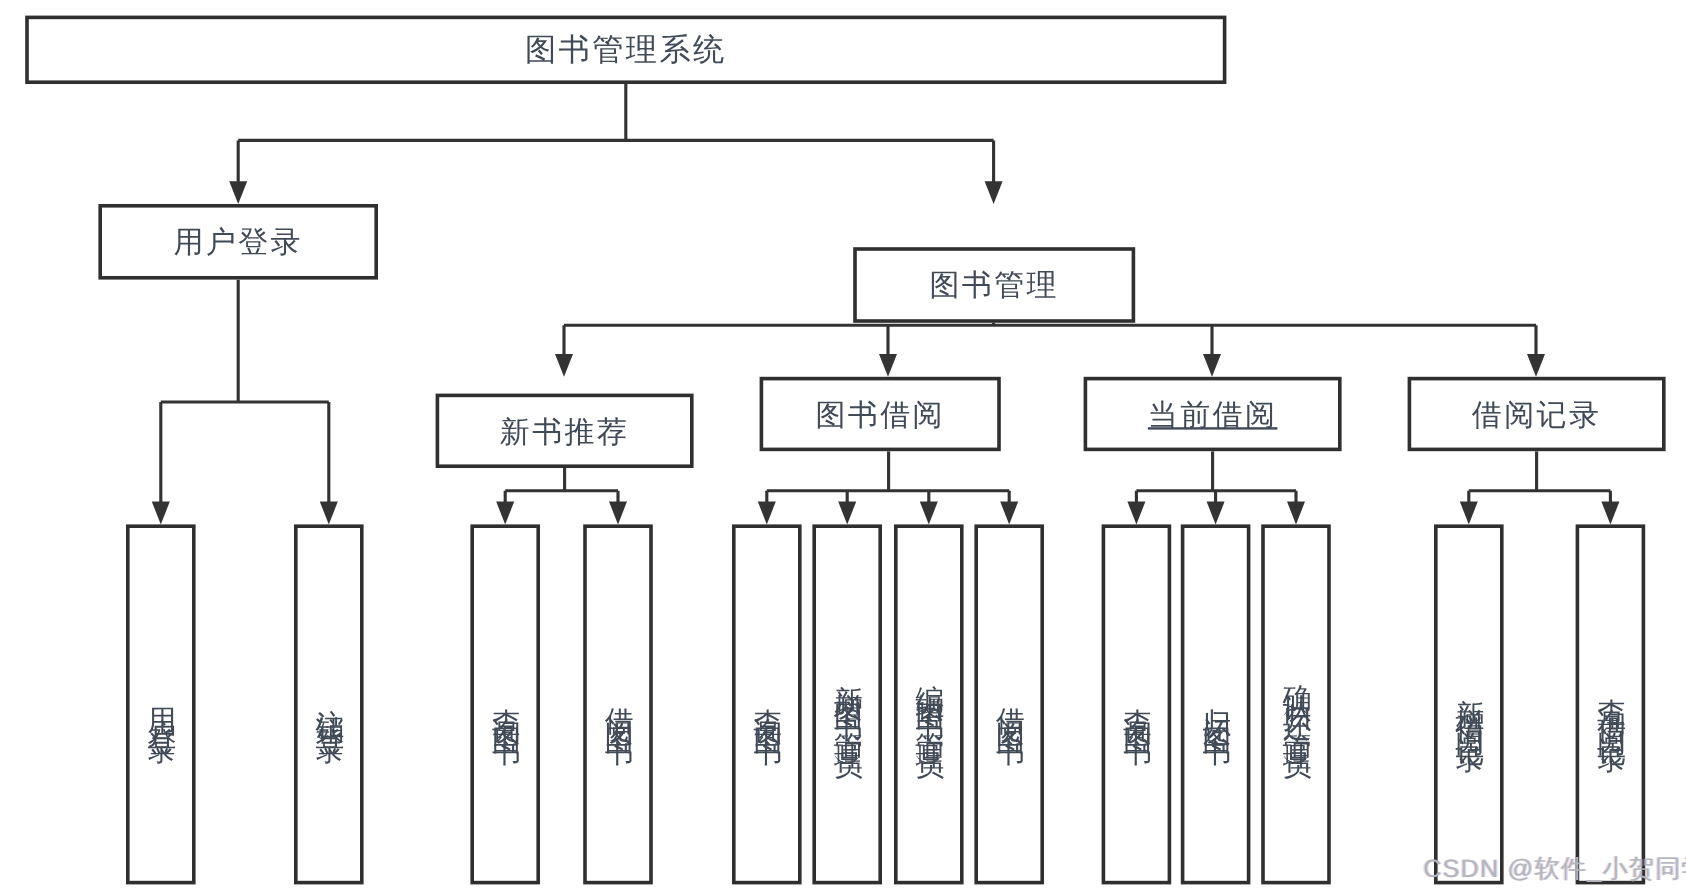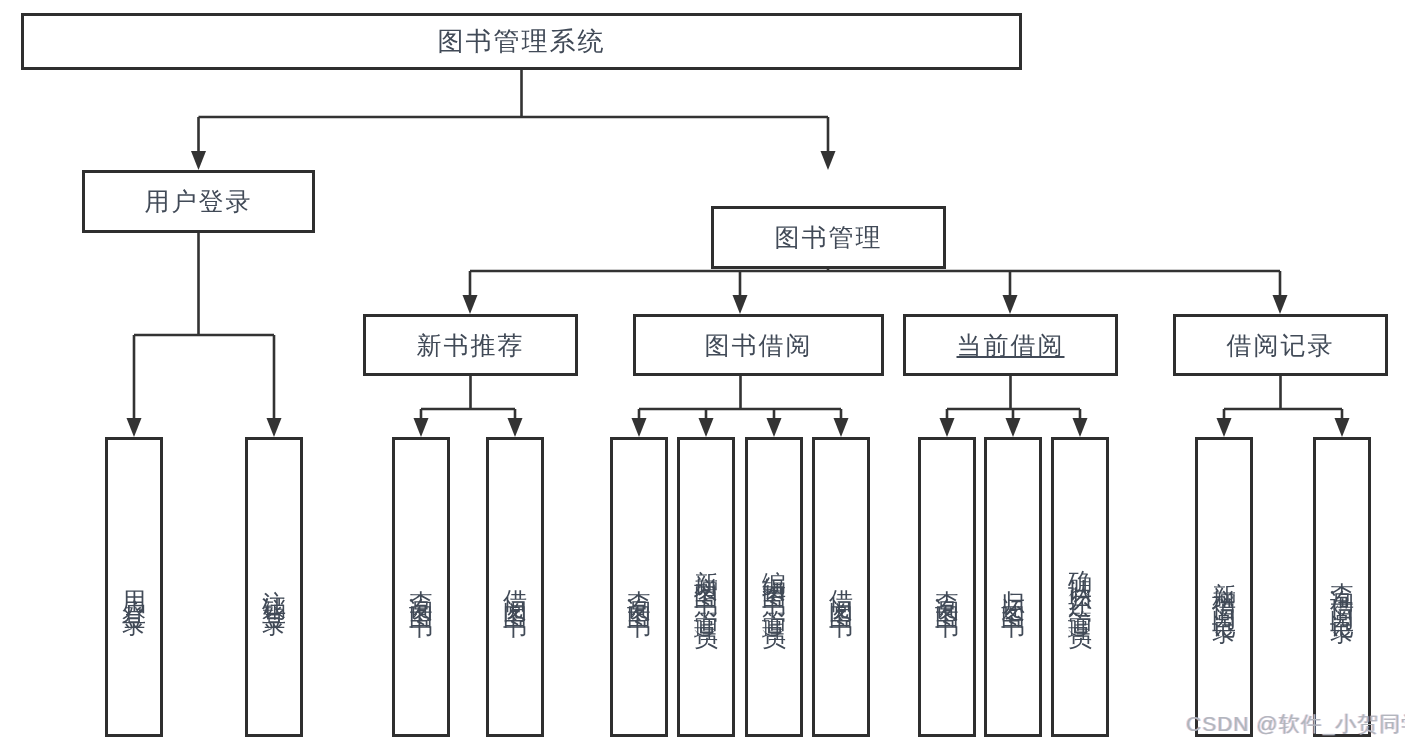--- a/index.html
+++ b/index.html
@@ -119,24 +119,24 @@
     <span>图书管理系统</span>
   </div>
 
   <div class="node hnode" style="left:82px; top:170px; width:233px; height:63px;">
     <span>用户登录</span>
   </div>
   <div class="node hnode" style="left:711px; top:170px; width:235px; height:63px;margin-top:36px;">
     <span>图书管理</span>
   </div>
 
-  <div class="node hnode" style="left:363px; top:314px; width:215px; height:62px;">
+  <div class="node hnode" style="left:363px; top:328px; width:215px; height:62px;">
     <span>新书推荐</span>
   </div>
-  <div class="node hnode" style="left:633px; top:314px; width:251px; height:62px;">
+  <div class="node hnode" style="left:633px; top:314px; width:201px; height:62px;">
     <span>图书借阅</span>
   </div>
   <div class="node hnode" style="left:903px; top:314px; width:215px; height:62px;text-decoration:underline;">
     <span>当前借阅</span>
   </div>
   <div class="node hnode" style="left:1173px; top:314px; width:215px; height:62px;">
     <span>借阅记录</span>
   </div>
 
   <div class="node vnode" style="left:105px; top:437px;">

